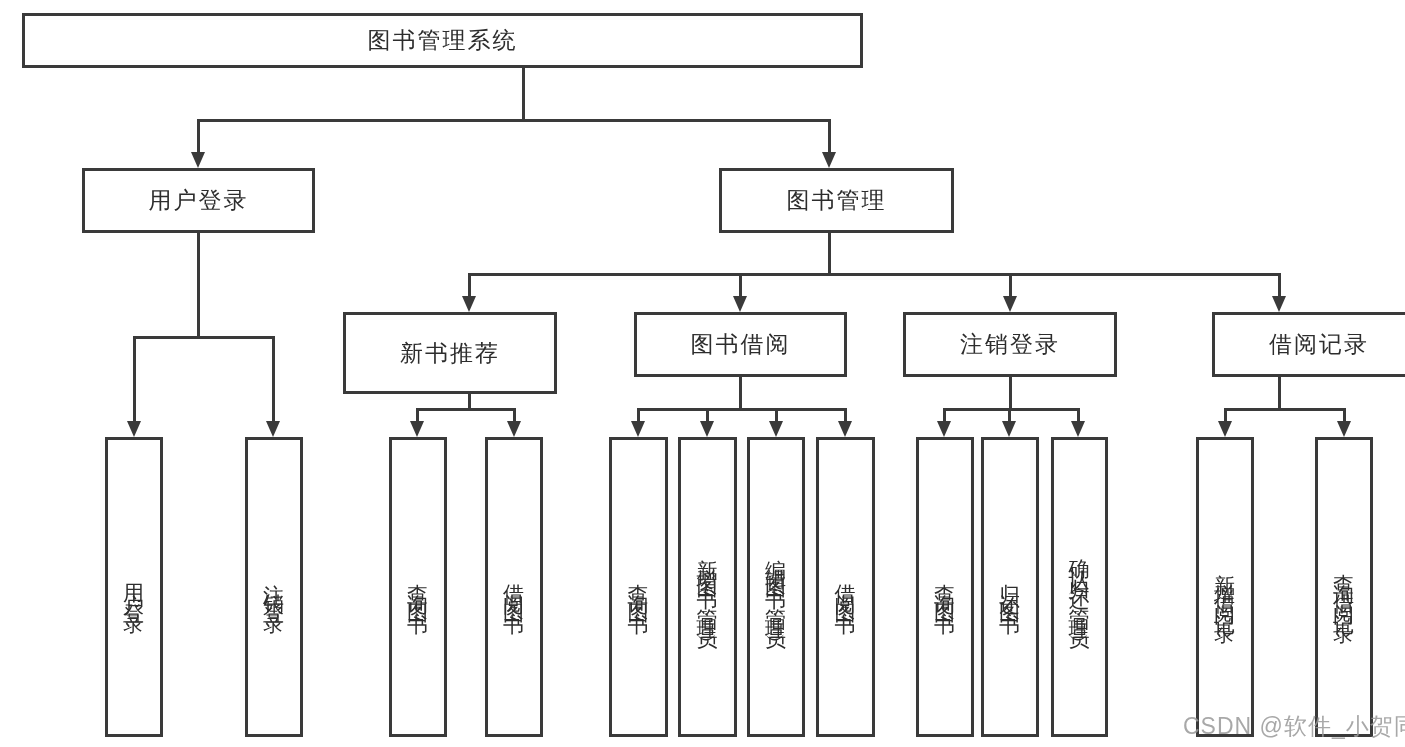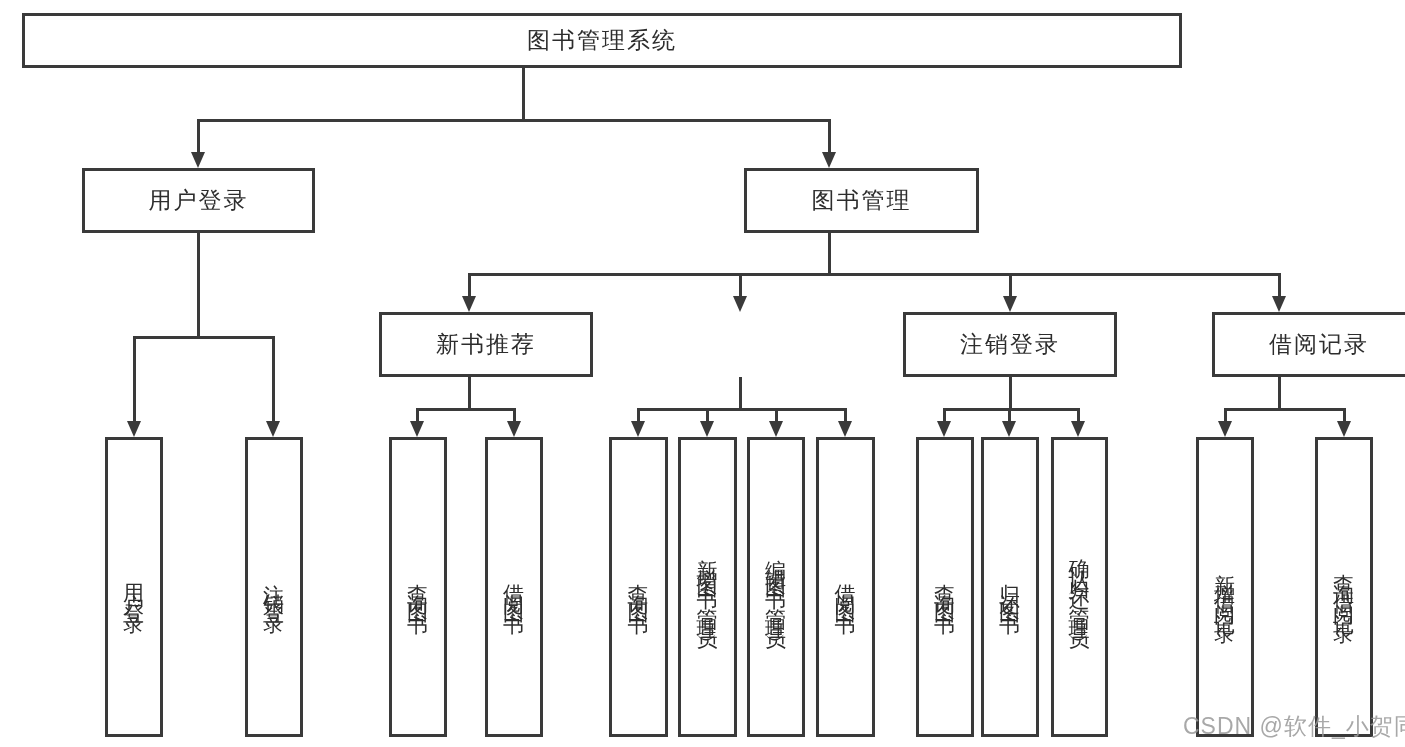--- a/index.html
+++ b/index.html
@@ -102,33 +102,36 @@
   <div class="vl" style="left:1077px;top:408px;height:14px;"></div>
   <div class="ah" style="left:1071px;top:421px;"></div>
 
   <div class="vl" style="left:1278px;top:377px;height:31px;"></div>
   <div class="hl" style="left:1224px;top:408px;width:122px;"></div>
   <div class="vl" style="left:1224px;top:408px;height:14px;"></div>
   <div class="ah" style="left:1218px;top:421px;"></div>
   <div class="vl" style="left:1343px;top:408px;height:14px;"></div>
   <div class="ah" style="left:1337px;top:421px;"></div>
 
-  <div class="box box-h" style="left:22px;top:13px;width:1160px;height:55px;">
+  <div class="box box-h" style="left:22px;top:13px;width:841px;height:55px;">
     <span>图书管理系统</span>
   </div>
 
   <div class="box box-h" style="left:82px;top:168px;width:233px;height:65px;">
     <span>用户登录</span>
   </div>
-  <div class="box box-h" style="left:744px;top:168px;width:235px;height:65px;justify-content:center;">
+  <div class="box box-h" style="left:719px;top:168px;width:235px;height:65px;justify-content:center;">
     <span>图书管理</span>
   </div>
 
-  <div class="box box-h" style="left:379px;top:312px;width:214px;height:65px;">
+  <div class="box box-h" style="left:343px;top:312px;width:214px;height:82px;">
     <span>新书推荐</span>
+  </div>
+  <div class="box box-h" style="left:634px;top:312px;width:213px;height:65px;">
+    <span>图书借阅</span>
   </div>
   <div class="box box-h" style="left:903px;top:312px;width:214px;height:65px;">
     <span>注销登录</span>
   </div>
   <div class="box box-h" style="left:1212px;top:312px;width:214px;height:65px;">
     <span>借阅记录</span>
   </div>
 
   <div class="box box-v" style="left:105px;top:437px;width:58px;height:300px;">
     <span>用户登录</span>

